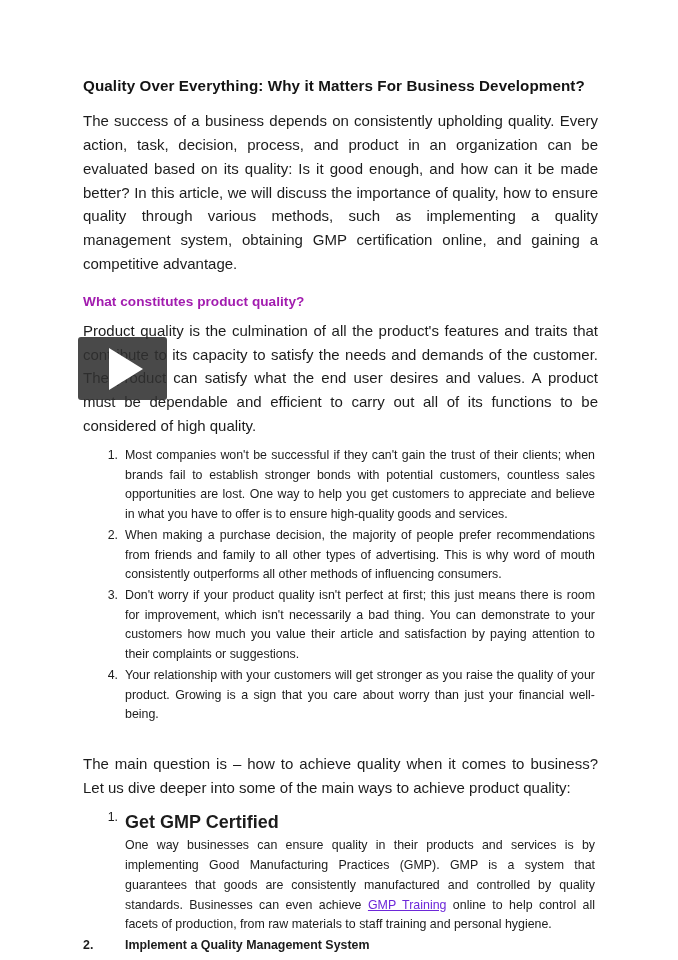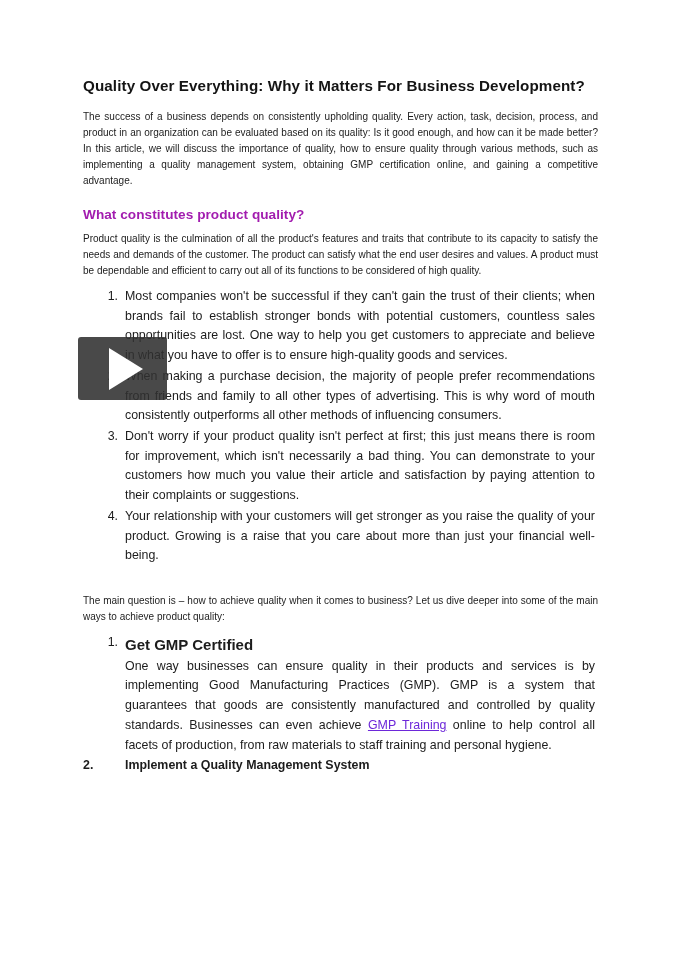--- a/index.html
+++ b/index.html
@@ -43,21 +43,21 @@
   h2.section-heading {
     font-size: 13.6px;
     font-weight: bold;
     line-height: 1.45;
     letter-spacing: 0.05px;
     margin: 16px 0 7px 0;
     color: #a21caf;
   }
 
   p.body-text {
-    font-size: 10px;
+    font-size: 15px;
     line-height: 1.59;
     margin: 0 0 8px 0;
     text-align: justify;
     color: #1c1c1c;
   }
 
   ol.num-list {
     margin: 4px 3px 0 0;
     padding: 0 0 0 42px;
     list-style: none;
@@ -78,21 +78,21 @@
     left: -25px;
     width: 18px;
     text-align: right;
     font-size: 12.4px;
     color: #1c1c1c;
   }
 
   .sub-heading {
     font-weight: bold;
     display: block;
-    font-size: 15px;
+    font-size: 18px;
     line-height: 1.6;
   }
 
   .sub-body {
     display: block;
     text-align: justify;
   }
 
   a.inline-link {
     color: #6d28d9;
@@ -160,21 +160,21 @@
     <h2 class="section-heading">What constitutes product quality?</h2>
 
     <p class="body-text">Product quality is the culmination of all the product's features and traits that contribute to its capacity to satisfy the needs and demands of the customer. The product can satisfy what the end user desires and values. A product must be dependable and efficient to carry out all of its functions to be considered of high quality.</p>
 
 
 
     <ol class="num-list">
       <li>Most companies won't be successful if they can't gain the trust of their clients; when brands fail to establish stronger bonds with potential customers, countless sales opportunities are lost. One way to help you get customers to appreciate and believe in what you have to offer is to ensure high-quality goods and services.</li>
       <li>When making a purchase decision, the majority of people prefer recommendations from friends and family to all other types of advertising. This is why word of mouth consistently outperforms all other methods of influencing consumers.</li>
       <li>Don't worry if your product quality isn't perfect at first; this just means there is room for improvement, which isn't necessarily a bad thing. You can demonstrate to your customers how much you value their article and satisfaction by paying attention to their complaints or suggestions.</li>
-      <li>Your relationship with your customers will get stronger as you raise the quality of your product. Growing is a raise that you care about more than just your financial well-being.</li>
+      <li>Your relationship with your customers will get stronger as you raise the quality of your product. Growing is a sign that you care about worry than just your financial well-being.</li>
     </ol>
 
     <div class="gap-block"></div>
 
 
     <p class="body-text">The main question is – how to achieve quality when it comes to business? Let us dive deeper into some of the main ways to achieve product quality:</p>
 
     <ol class="num-list">
       <li>
         <span class="sub-heading">Get GMP Certified</span>

